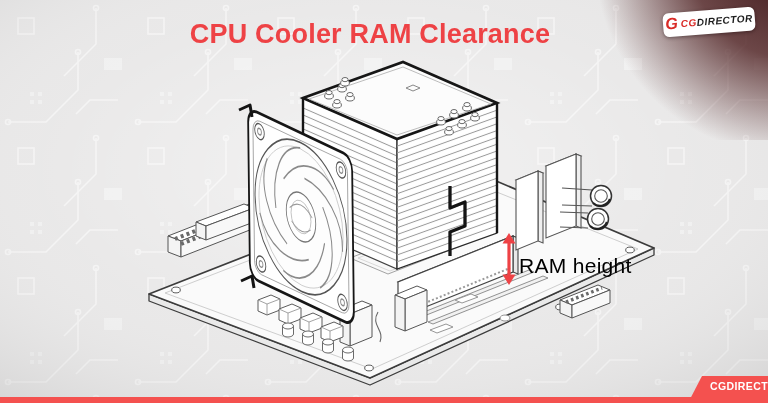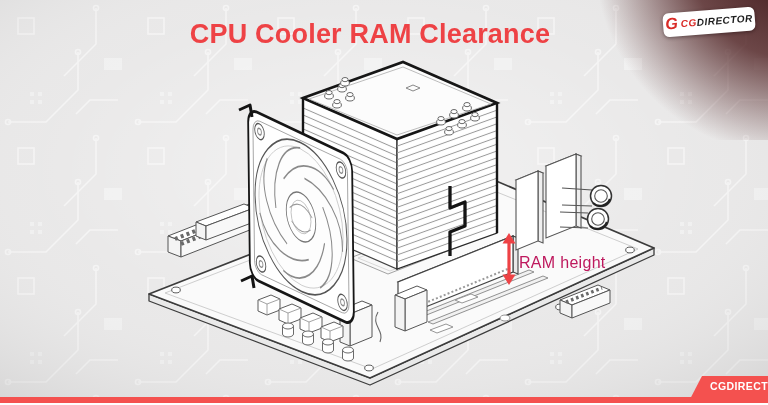--- a/index.html
+++ b/index.html
@@ -23,21 +23,21 @@
   }
   .logo-gmark{
     font-size:16px;font-weight:900;font-style:italic;color:#d92b27;
     line-height:1;position:relative;top:-1px;
   }
   .logo-word{font-size:10px;font-weight:800;font-style:italic;letter-spacing:.5px;line-height:1;}
   .logo-word .red{color:#d92b27;}
   .logo-word .dark{color:#1d1d1d;}
   .ram-label{
     position:absolute;left:519px;top:254px;
-    font-size:16px;font-weight:500;color:#be185d;letter-spacing:.3px;white-space:nowrap;
+    font-size:21px;font-weight:500;color:#000000;letter-spacing:.3px;white-space:nowrap;
   }
   .bottom-strip{
     position:absolute;left:0;bottom:0;width:768px;height:6px;background:#f4514f;
   }
   .site-banner{
     position:absolute;right:0;bottom:0;width:118px;height:27px;background:#f4514f;
     clip-path:polygon(16px 0, 100% 0, 100% 100%, 2px 100%);
     color:#ffffff;font-size:10.5px;font-weight:700;letter-spacing:.4px;
     line-height:20px;padding-left:24px;box-sizing:border-box;
   }

